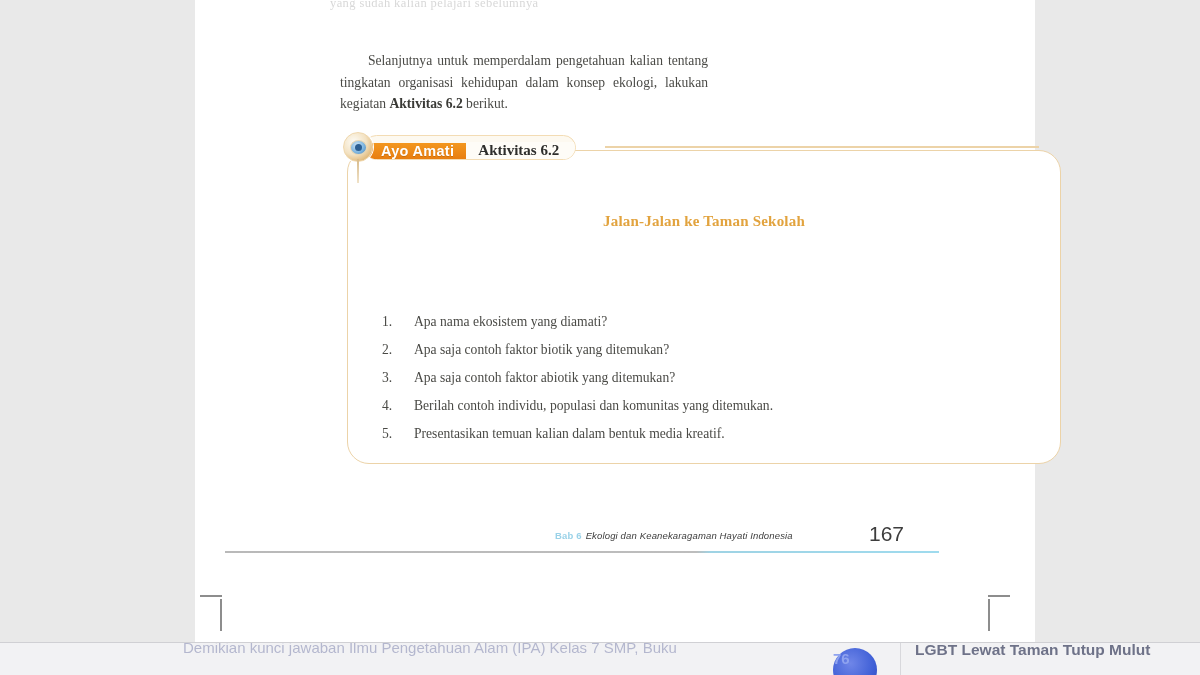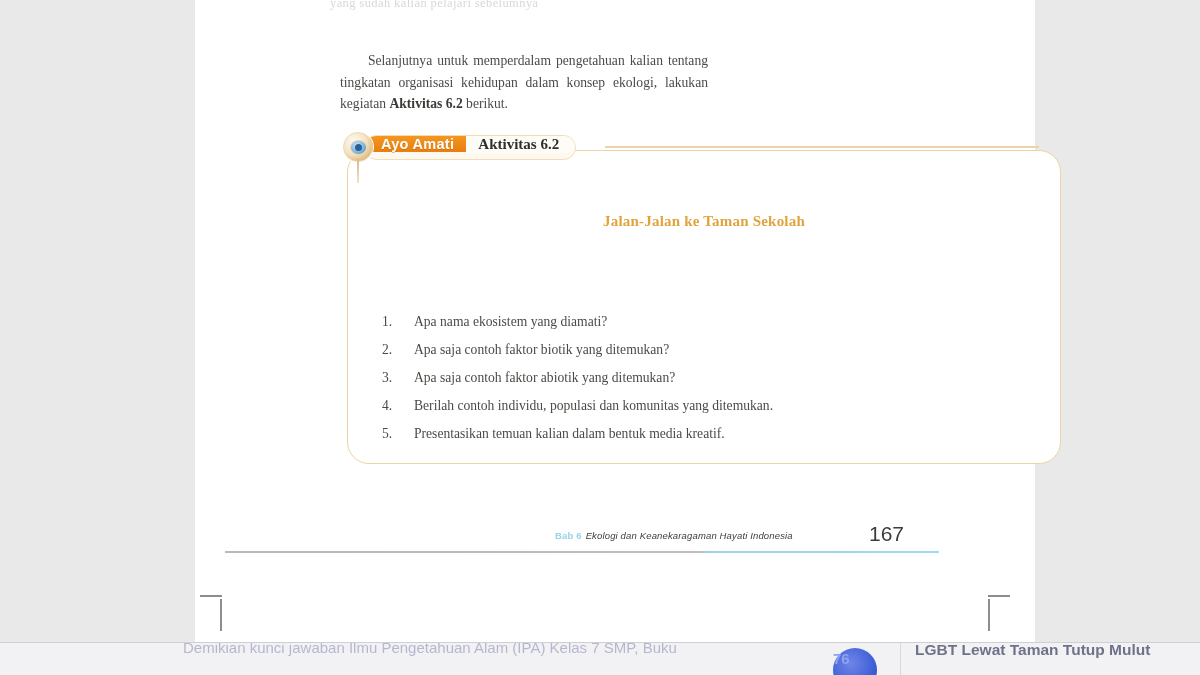--- a/index.html
+++ b/index.html
@@ -81,21 +81,21 @@
     width:7px;height:7px;border-radius:50%;
     background:#2c5f92;
   }
   #badge-icon .stem{
     position:absolute; left:13px; top:26px; width:1.6px; height:24px;
     background:linear-gradient(#d8bb8b,#f0e2c8);
   }
   #pill{
     margin-left:-9px;
     height:25px;
-    display:flex; align-items:flex-start;
+    display:flex; align-items:flex-end;
     border-radius:13px;
     overflow:hidden;
     border:1.4px solid #f3dcb4;
     background:#fdf9f0;
   }
   #pill-left{
     background:linear-gradient(#f3971f,#e87e10);
     color:#ffffff;
     font-family:"Liberation Sans", sans-serif;
     font-weight:bold; font-size:14.5px;

